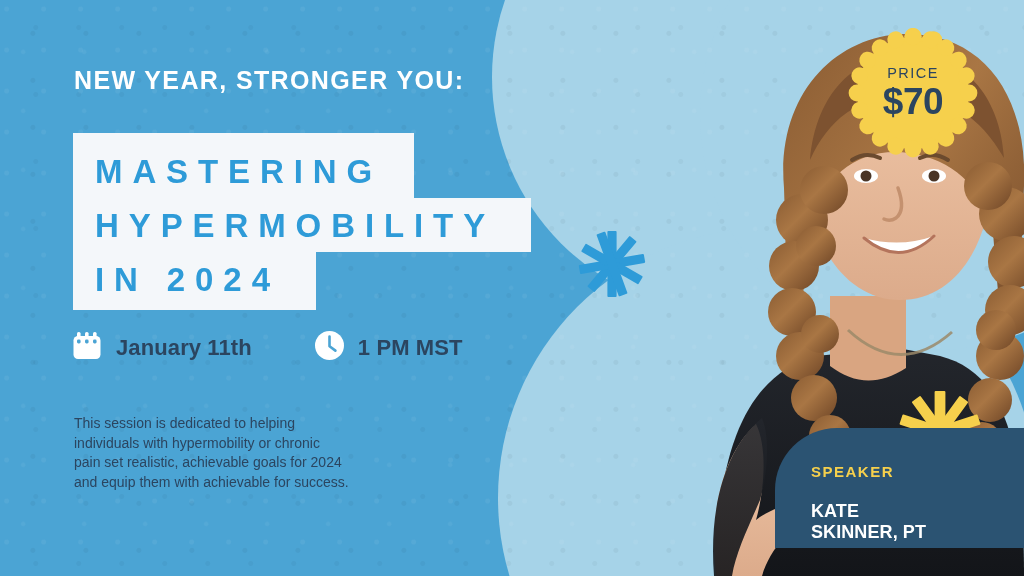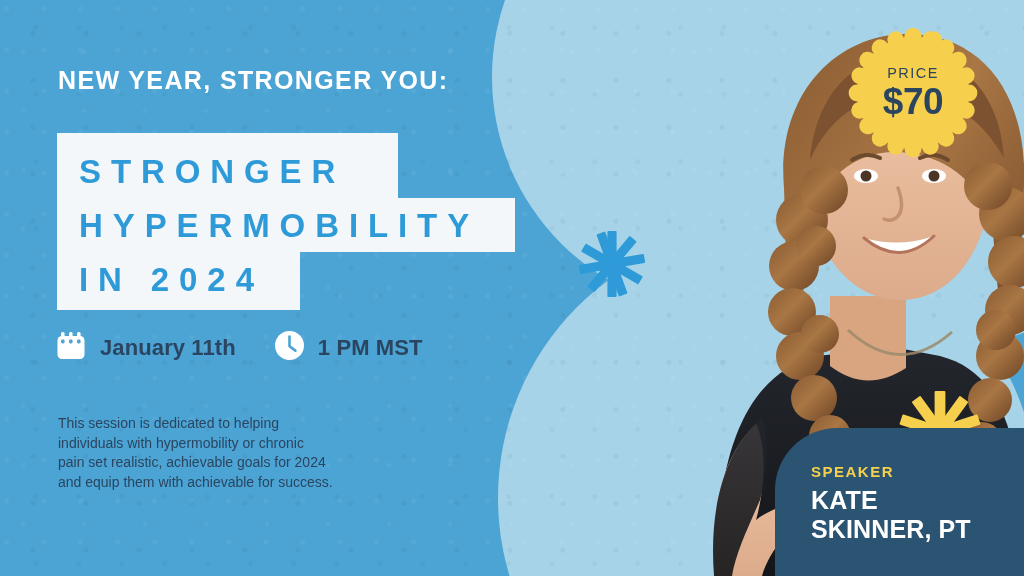--- a/index.html
+++ b/index.html
@@ -22,39 +22,39 @@
       radial-gradient(circle at 83% 41%, rgba(0,0,0,.035) 0 2px, transparent 3px);
     background-size:37px 41px,53px 47px,61px 59px,43px 67px;
     pointer-events:none;z-index:1;
   }
   .circle{position:absolute;border-radius:50%;background:#a6d3e8;z-index:0;}
   .circle-top{width:470px;height:470px;left:492px;top:-158px;}
   .circle-bottom{width:540px;height:540px;left:498px;top:228px;}
   .circle-bottom-2{width:470px;height:470px;left:700px;top:-120px;}
 
   
-  .left{position:absolute;left:0;top:0;width:560px;height:576px;z-index:5;}
+  .left{position:absolute;left:16px;top:0;width:560px;height:576px;z-index:5;}
   .eyebrow{
     position:absolute;left:58px;top:68px;
     color:#ffffff;font-size:25px;font-weight:bold;
     letter-spacing:.055em;line-height:1;white-space:nowrap;
   }
   .title-stack{position:absolute;left:57px;top:133px;}
   .title-line{
     background:#f4f7fa;color:#2e9bd8;
     font-size:33px;font-weight:bold;letter-spacing:.30em;
     line-height:1;white-space:nowrap;
     display:block;box-sizing:border-box;
   }
   .t1{width:341px;padding:22px 0 10px 22px;}
   .t2{width:458px;padding:11px 16px 10px 22px;}
   .t3{width:243px;padding:11px 0 14px 22px;}
 
   
-  .meta{position:absolute;left:55px;top:330px;display:flex;align-items:center;gap:38px;}
+  .meta{position:absolute;left:55px;top:330px;display:flex;align-items:center;gap:62px;}
   .meta-item{display:flex;align-items:center;gap:13px;}
   .meta-text{
     color:#2b4560;font-size:22px;font-weight:bold;letter-spacing:.005em;white-space:nowrap;
   }
   .ico{flex:0 0 auto;display:block;}
 
   
   .desc{
     position:absolute;left:58px;top:414px;width:470px;
     color:#2b4560;font-size:14px;font-weight:normal;line-height:1.40;
@@ -75,29 +75,29 @@
   .photo{position:absolute;left:548px;top:0;width:476px;height:576px;z-index:4;overflow:hidden;}
   .photo svg{position:absolute;left:0;top:0;}
 
   
   .aster{position:absolute;z-index:6;}
   .aster-blue{left:578px;top:230px;}
   .aster-yellow{left:898px;top:390px;z-index:9;}
 
   
   .speaker{
-    position:absolute;left:775px;top:428px;width:249px;height:148px;
+    position:absolute;left:775px;top:428px;width:249px;height:120px;
     background:#2b5372;border-top-left-radius:62px;z-index:10;
     padding:36px 0 0 36px;box-sizing:border-box;
   }
   .speaker-label{
     color:#f6d04c;font-size:15px;font-weight:bold;letter-spacing:.10em;line-height:1;
   }
   .speaker-name{
-    margin-top:7px;color:#ffffff;font-size:25px;font-weight:bold;
+    margin-top:22px;color:#ffffff;font-size:18px;font-weight:bold;
     line-height:1.17;letter-spacing:.005em;
   }
   .speaker-name span{display:block;}
 </style>
 </head>
 <body>
 
 <div class="canvas">
 
   <div class="circle circle-top"></div>
@@ -207,21 +207,21 @@
         </g>
       </g>
     </svg>
   </div>
 
   <div class="left">
 
     <div class="eyebrow">NEW YEAR, STRONGER YOU:</div>
 
     <div class="title-stack">
-      <span class="title-line t1">STRONGER</span>
+      <span class="title-line t1">MASTERING</span>
       <span class="title-line t2">HYPERMOBILITY</span>
       <span class="title-line t3">IN 2024</span>
     </div>
 
     <div class="meta">
       <div class="meta-item">
         <span class="ico">
           <svg width="32" height="30" viewBox="0 0 32 30" xmlns="http://www.w3.org/2000/svg">
             <rect x="6" y="1" width="3.6" height="7" rx="1.6" fill="#ffffff"></rect>
             <rect x="14" y="1" width="3.6" height="7" rx="1.6" fill="#ffffff"></rect>

